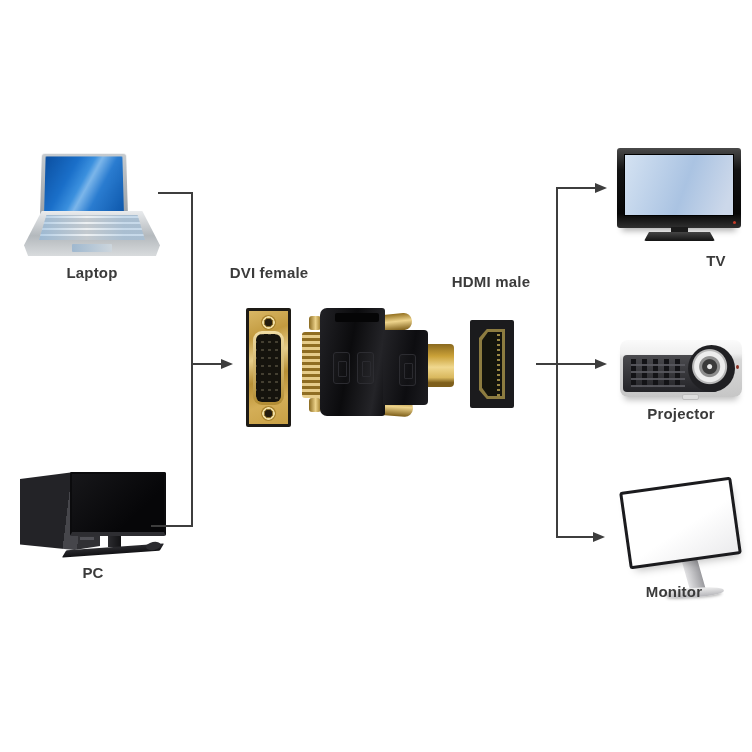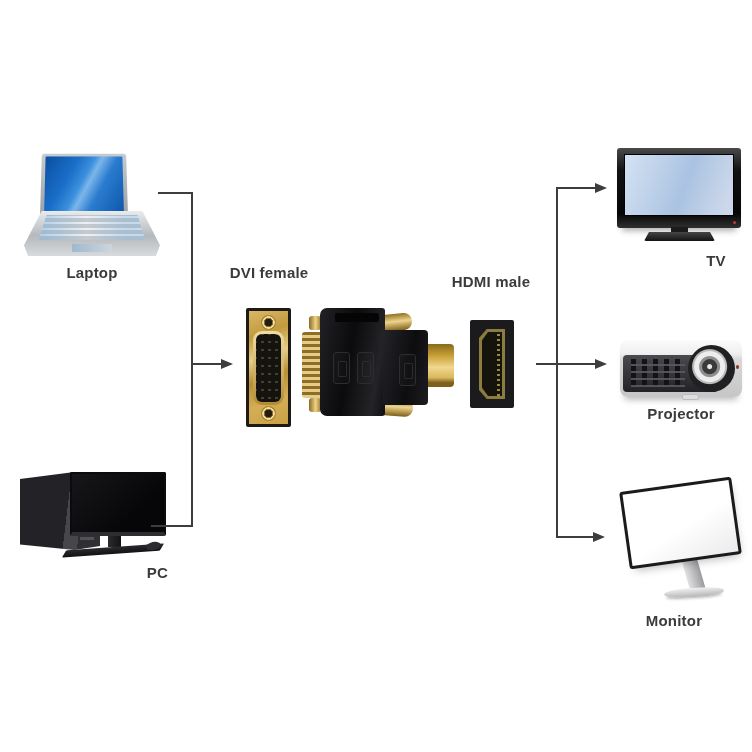--- a/index.html
+++ b/index.html
@@ -238,21 +238,21 @@
 
   <div class="pc">
     <div class="pc-tower">
       <div class="pc-tower-detail"></div>
     </div>
     <div class="pc-mon"></div>
     <div class="pc-mon-stand"></div>
     <div class="pc-kb"></div>
     <div class="pc-mouse"></div>
   </div>
-  <div class="dlabel" style="left:18px; top:564px; width:150px;text-align:right;">PC</div>
+  <div class="dlabel" style="left:18px; top:564px; width:150px;">PC</div>
 
   <div class="dlabel" style="left:214px; top:264px; width:110px;">DVI female</div>
   <div class="dlabel" style="left:436px; top:273px; width:110px;">HDMI male</div>
 
   <div class="dvi-face">
     <div class="dvi-gold"></div>
     <div class="dvi-screw top"></div>
     <div class="dvi-screw bot"></div>
     <div class="dvi-sockring">
       <div class="dvi-socket"></div>
@@ -303,21 +303,21 @@
   </div>
   <div class="dlabel" style="left:620px; top:405px; width:122px;">Projector</div>
 
   <div class="monitor">
     <div class="mon-stand"></div>
     <div class="mon-base"></div>
     <div class="mon-panel">
       <div class="mon-screen"></div>
     </div>
   </div>
-  <div class="dlabel" style="left:614px; top:612px; width:120px;">Monitor</div>
+  <div class="dlabel" style="left:614px; top:583px; width:120px;">Monitor</div>
 
   <div class="cline" style="left:158px; top:192px; width:35px; height:2px;"></div>
   <div class="cline" style="left:191px; top:192px; width:2px; height:335px;"></div>
   <div class="cline" style="left:151px; top:525px; width:42px; height:2px;"></div>
   <div class="cline" style="left:191px; top:363px; width:31px; height:2px;"></div>
   <div class="ahead" style="left:221px; top:359px;"></div>
 
   <div class="cline" style="left:536px; top:363px; width:60px; height:2px;"></div>
   <div class="ahead" style="left:595px; top:359px;"></div>
   <div class="cline" style="left:556px; top:187px; width:2px; height:351px;"></div>

